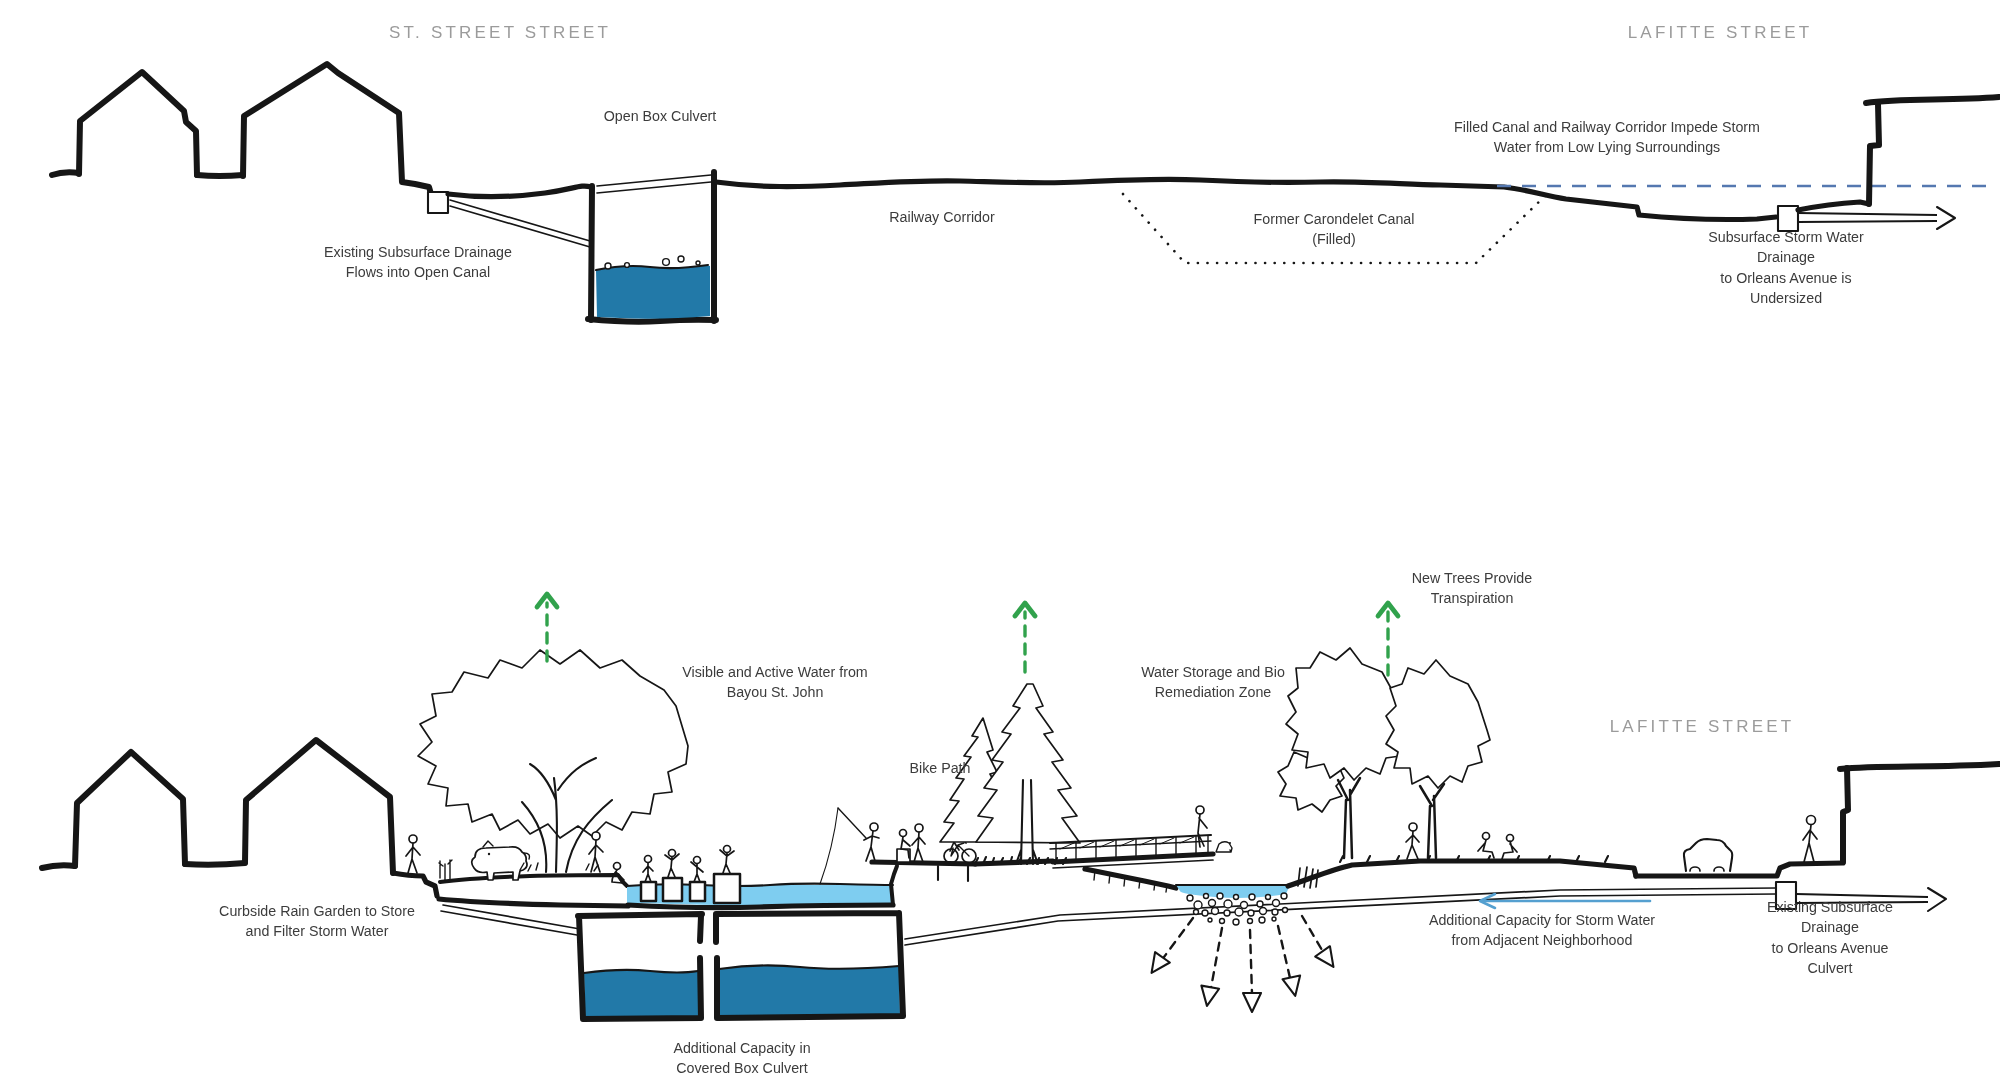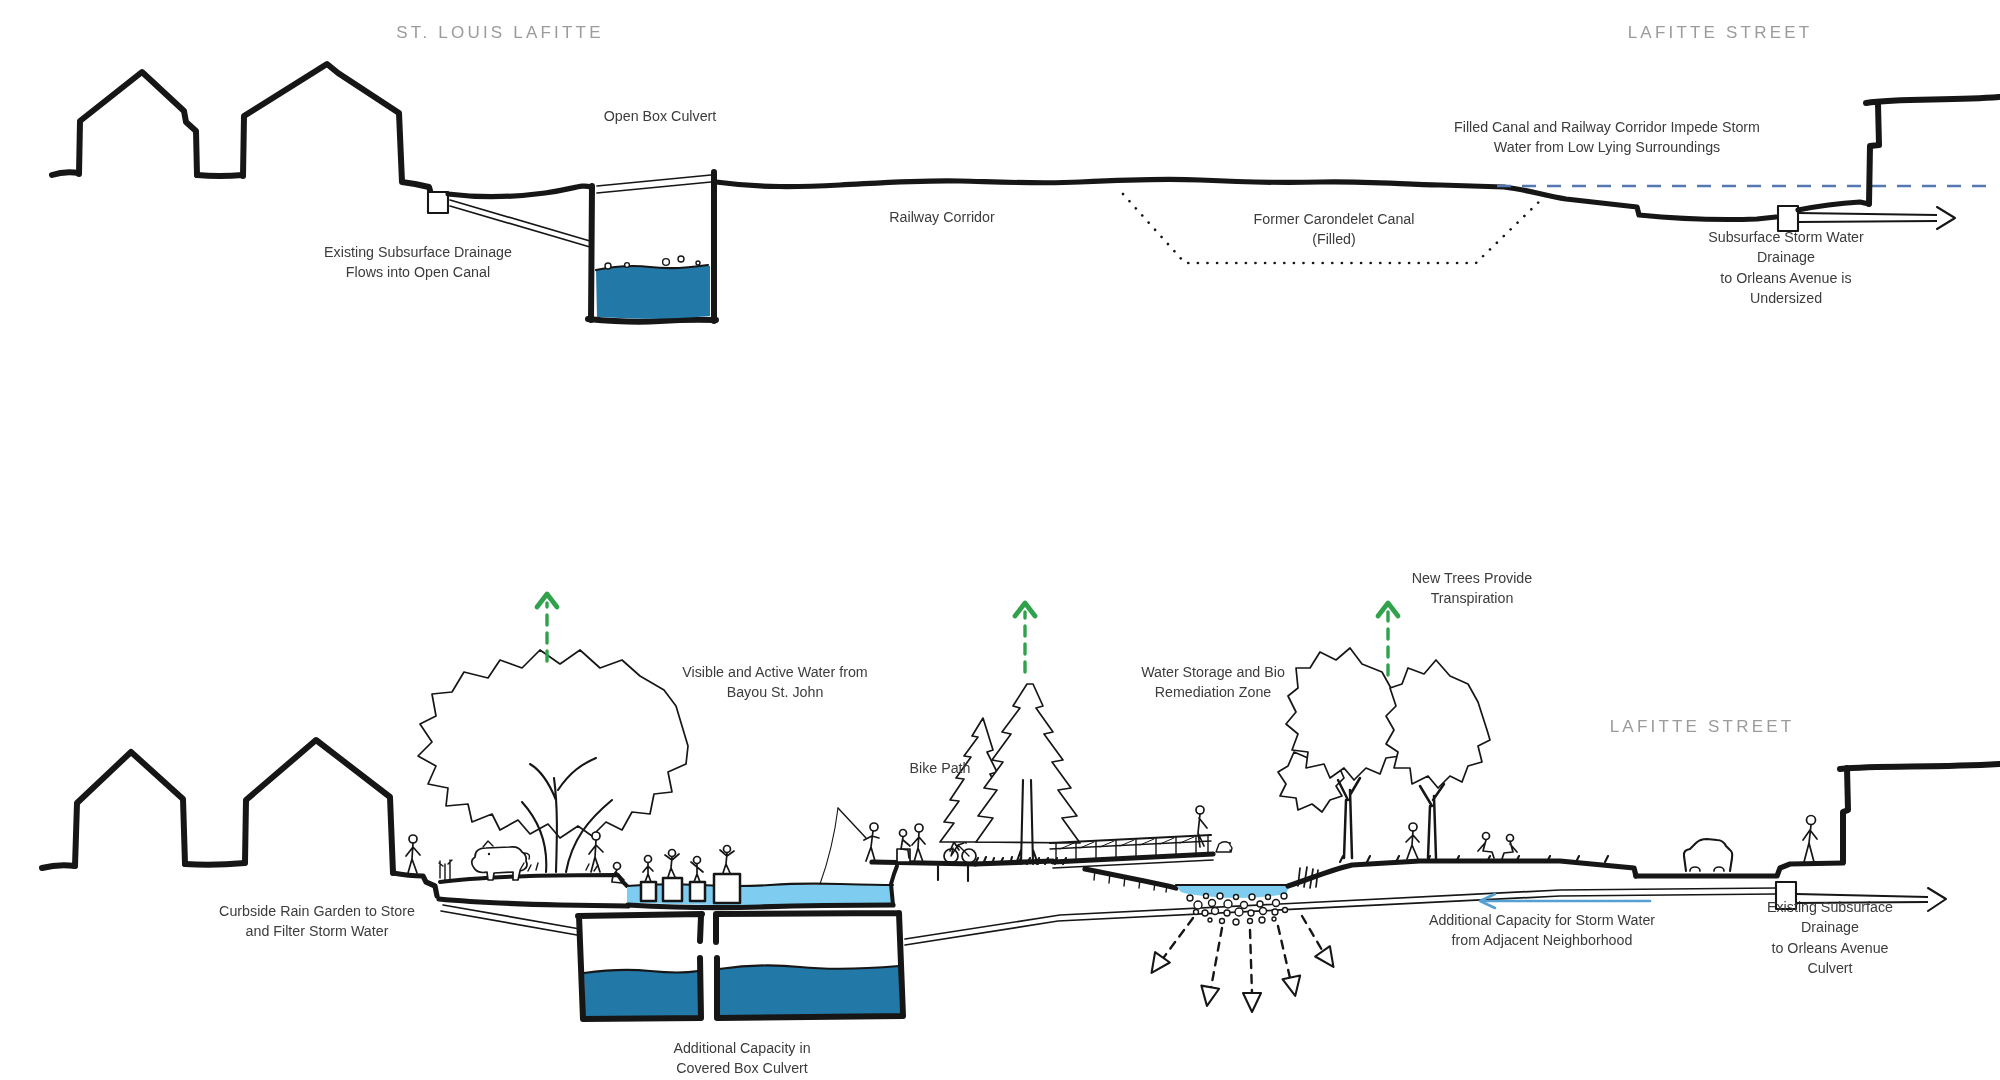--- a/index.html
+++ b/index.html
@@ -355,21 +355,21 @@
       <path class="s-ink w2 fw" d="M1928,888 L1946,899 L1928,911"></path>
     </g>
 
     <g>
       <path class="blue-arrow" d="M1650,901 L1483,901"></path>
       <path class="blue-arrow" d="M1495,894 L1480,901 L1495,908"></path>
     </g>
   </g>
 </svg>
 
-  <div class="street" style="left:500px;top:33px">ST. LOUIS LAFITTE</div>
+  <div class="street" style="left:500px;top:33px">ST. STREET STREET</div>
   <div class="street" style="left:1720px;top:33px">LAFITTE STREET</div>
 
   <div class="lbl" style="left:660px;top:116px">Open Box Culvert</div>
   <div class="lbl" style="left:418px;top:262px">Existing Subsurface Drainage
 Flows into Open Canal</div>
   <div class="lbl" style="left:942px;top:217px">Railway Corridor</div>
   <div class="lbl" style="left:1334px;top:229px">Former Carondelet Canal
 (Filled)</div>
   <div class="lbl" style="left:1607px;top:137px">Filled Canal and Railway Corridor Impede Storm
 Water from Low Lying Surroundings</div>

